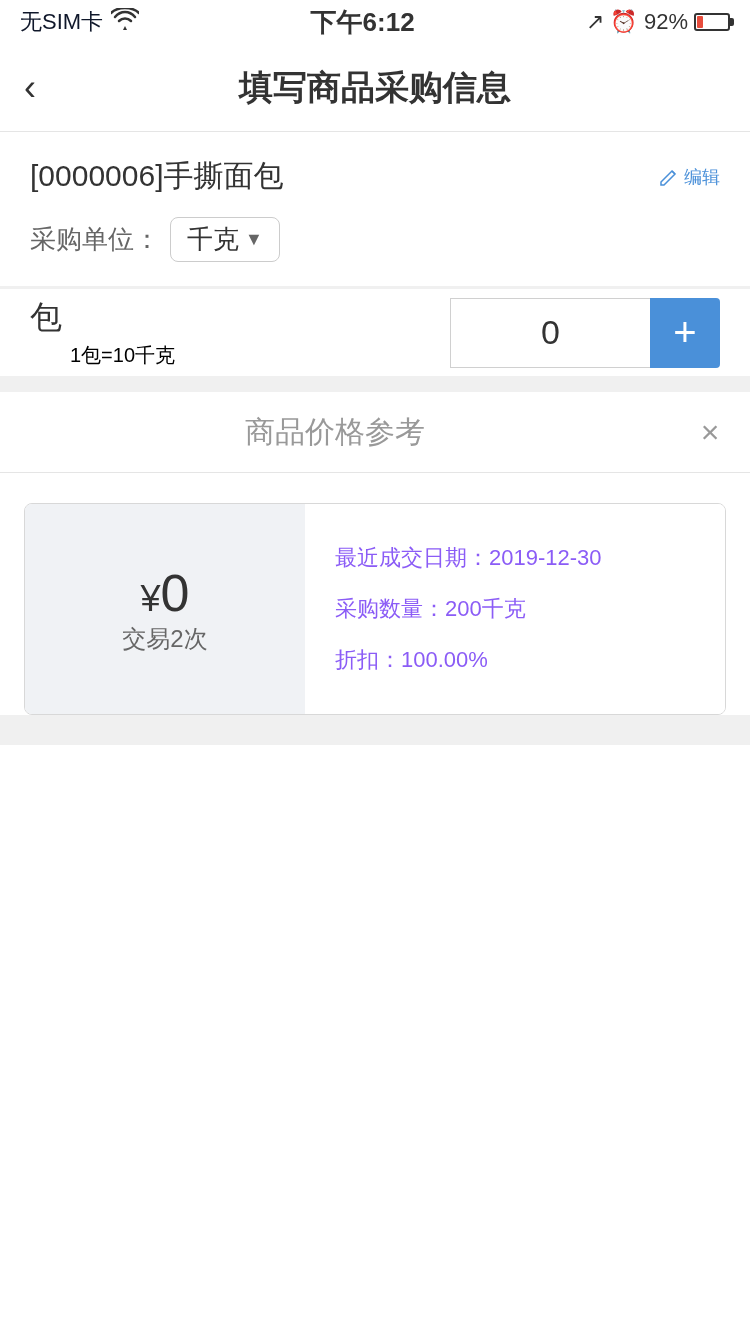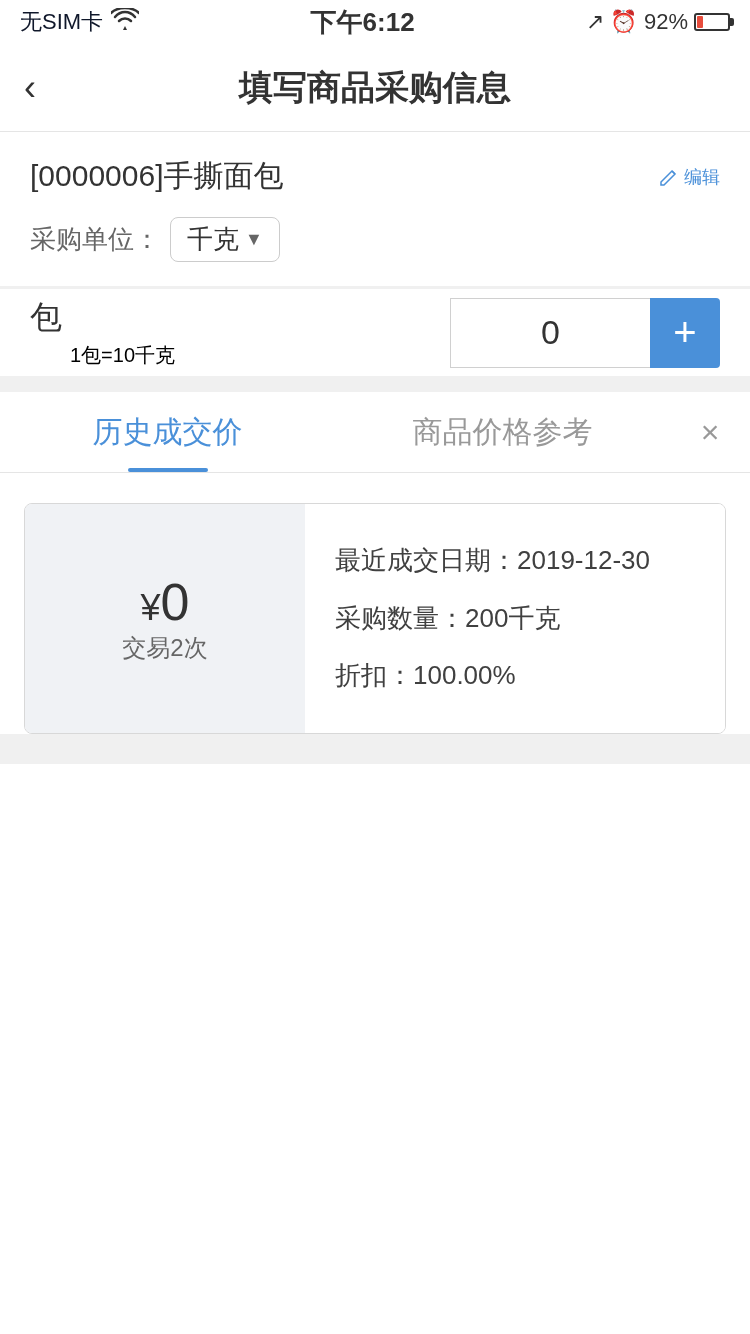--- a/index.html
+++ b/index.html
@@ -339,22 +339,22 @@
     }
     .price-card-right {
       flex: 1.5;
       background: #fff;
       padding: 36px 30px;
       display: flex;
       flex-direction: column;
       gap: 16px;
     }
     .price-detail-row {
-      font-size: 26px;
-      color: #404040;
+      font-size: 22px;
+      color: #8b5cf6;
       line-height: 1.6;
     }
 
     
     .main-content {
       background: #fff;
       min-height: 700px;
     }
   </style>
 </head>
@@ -426,21 +426,20 @@
   <div class="qty-controls">
     <div class="qty-input-box">0</div>
     <div class="qty-plus-btn">+</div>
   </div>
 </div>
 
 <div class="section-divider"></div>
 
 <div class="tabs-section">
   <div class="tabs-header">
-    <div class="tab-item active">历史成交价</div>
     <div class="tab-item">商品价格参考</div>
     <div class="tab-close">×</div>
   </div>
 
   <div class="price-card">
     <div class="price-card-left">
       <div class="price-amount">
         <span class="price-currency">¥</span><span>0</span>
       </div>
       <div class="price-trade-count">交易2次</div>

